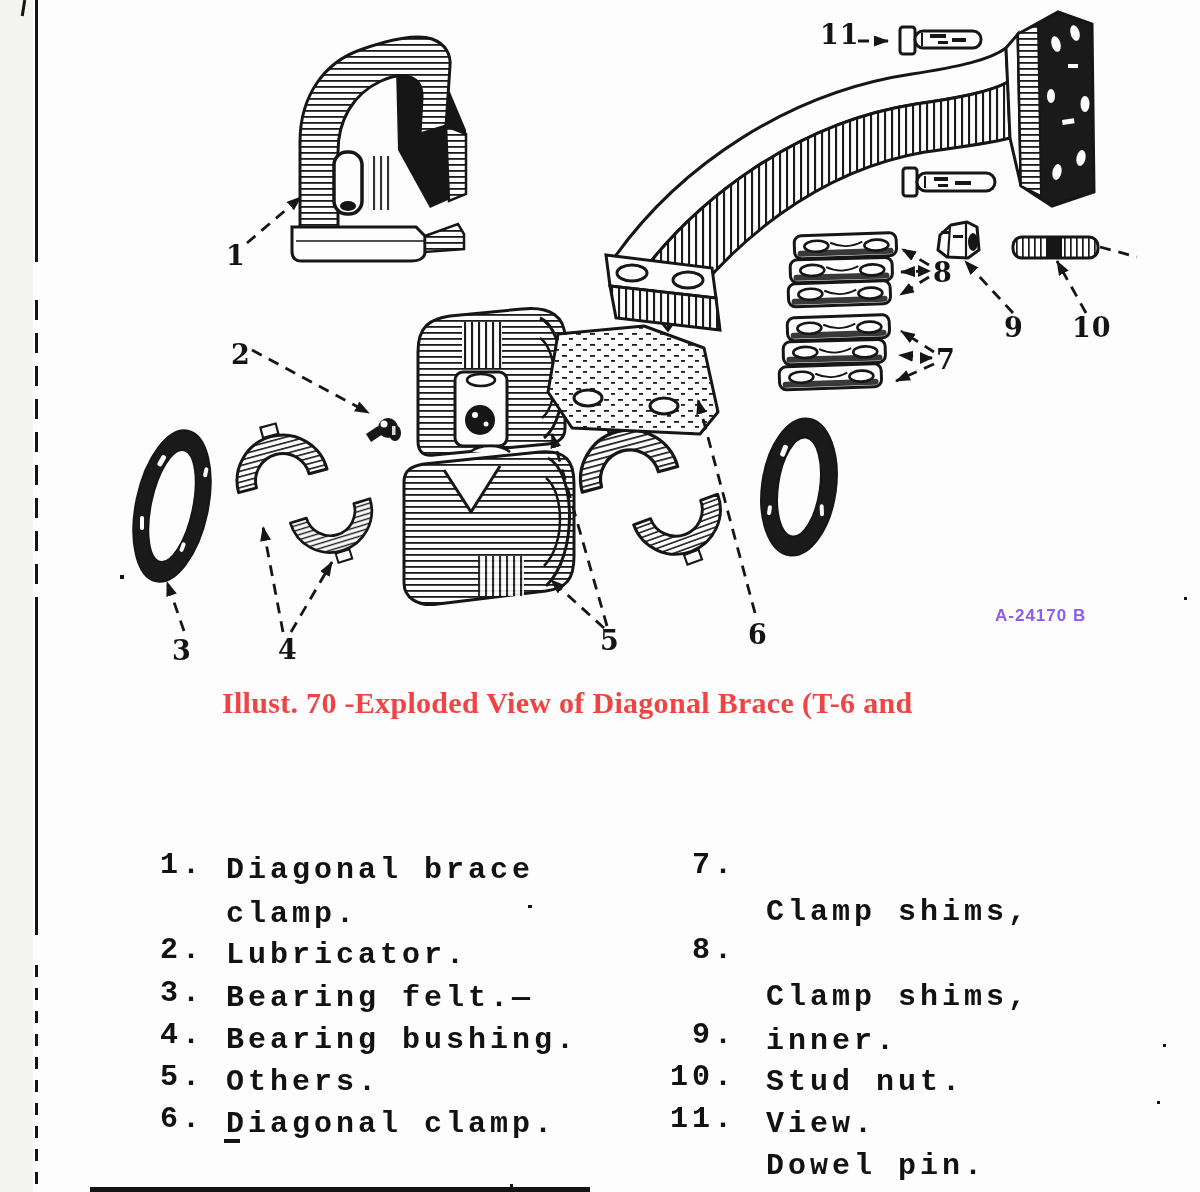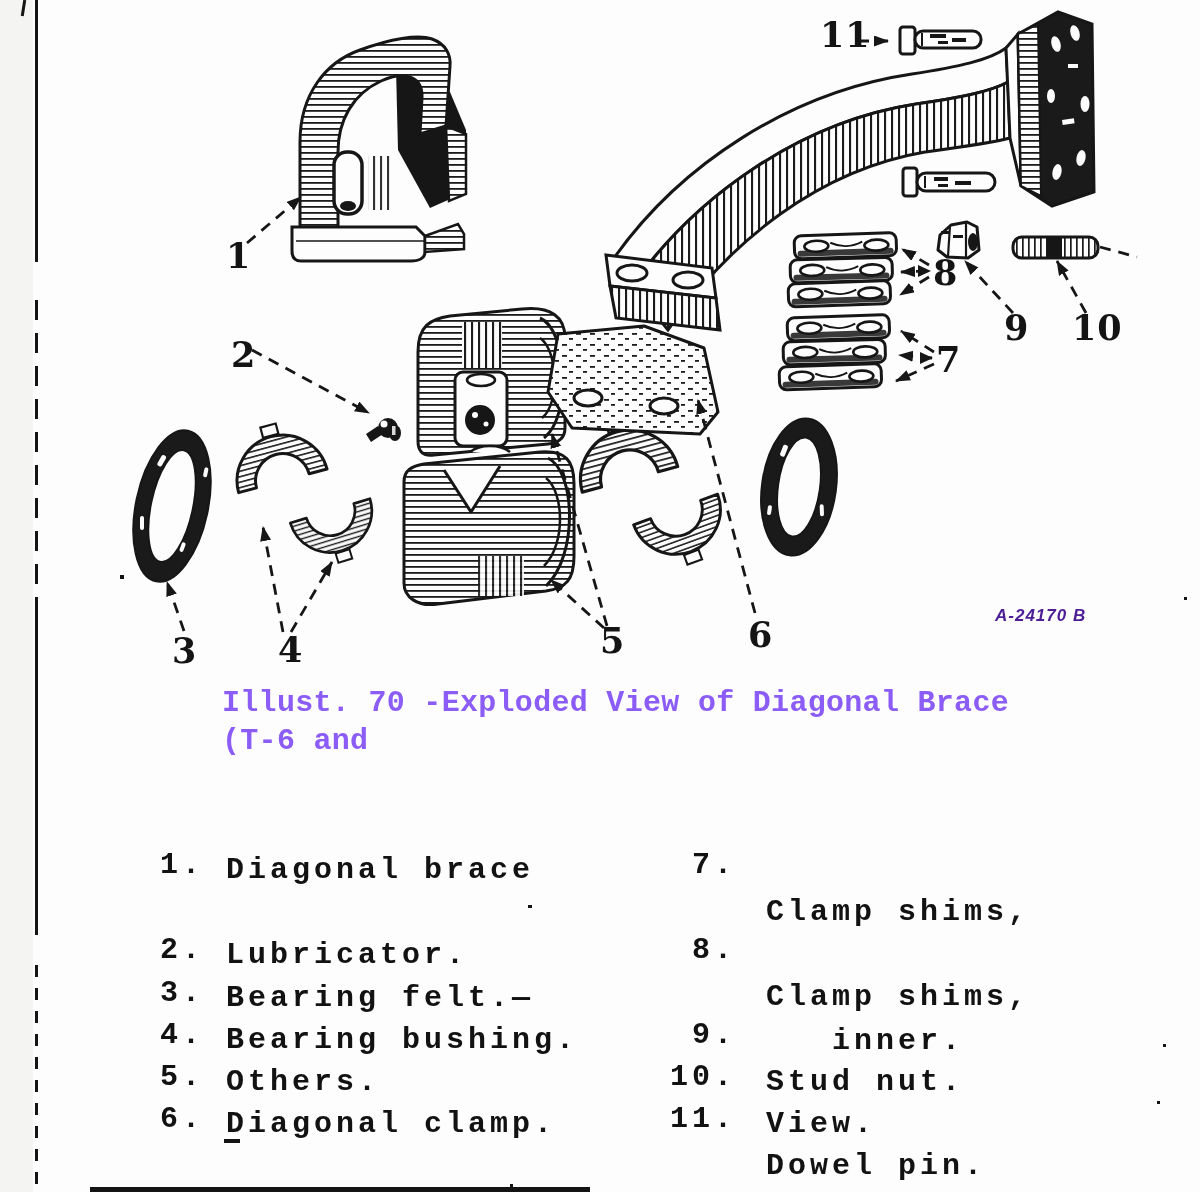--- a/index.html
+++ b/index.html
@@ -5,41 +5,41 @@
   html,body{margin:0;padding:0;background:#e8e8e8;}
   .page{
     position:relative;width:1200px;height:1192px;background:#fdfdfd;
     overflow:hidden;font-family:"Liberation Sans",sans-serif;color:#161616;
   }
   .left-margin{position:absolute;left:0;top:0;width:33px;height:100%;background:#f4f4f2;}
   .fig-svg{position:absolute;left:0;top:0;}
   
   .co{
     position:absolute;font-family:"DejaVu Serif","Liberation Serif",serif;
-    font-weight:700;font-size:35px;line-height:30px;color:#141414;letter-spacing:1px;
+    font-weight:700;font-size:27px;line-height:30px;color:#141414;letter-spacing:1px;
   }
   .refcode{
     position:absolute;left:995px;top:606px;
-    font-family:"Liberation Sans",sans-serif;font-style:italic;font-weight:700;
-    font-size:17px;letter-spacing:1px;color:#4c1d95;
+    font-family:"Liberation Sans",sans-serif;font-weight:700;
+    font-size:17px;letter-spacing:1px;color:#8b5cf6;
   }
   .caption{
     position:absolute;left:222px;top:684px;width:860px;
-    font-family:Liberation Mono, monospace;font-weight:700;
-    font-size:30px;line-height:38px;letter-spacing:0.3px;color:#8b5cf6;
+    font-family:Liberation Serif, serif;font-weight:700;
+    font-size:30px;line-height:38px;letter-spacing:0.3px;color:#ef4444;
   }
   .parts-list{position:absolute;left:0;top:0;width:1200px;height:1192px;}
   .plrow{position:absolute;left:0;width:1200px;
     font-family:"Liberation Mono","DejaVu Sans Mono",monospace;
     font-weight:700;font-size:30px;color:#121212;letter-spacing:4px;}
   .plnum{position:absolute;left:138px;width:66px;text-align:right;}
   .plname{position:absolute;left:226px;}
   .plrow.rcol .plnum{left:654px;width:82px;}
   .plrow.rcol .plname{left:766px;margin-top:42px;}
-  .l{display:block;line-height:44px;white-space:nowrap;text-align:center;}
+  .l{display:block;line-height:44px;white-space:nowrap;}
   
   .art{position:absolute;background:#141414;}
   .lseg{position:absolute;left:35px;width:3px;background:#141414;}
   .lseg.dash1{background:repeating-linear-gradient(180deg,#141414 0 20px,transparent 20px 33px);}
   .lseg.dash2{background:repeating-linear-gradient(180deg,#141414 0 12px,transparent 12px 23px);}
 </style>
 </head>
 <body>
 
 <div class="page">
@@ -247,20 +247,21 @@
 
   <div class="caption">
     <div>Illust. 70 -Exploded View of Diagonal Brace (T-6 and</div>
   </div>
 
   <div class="parts-list">
     <div class="plrow" style="top:848px">
       <span class="plnum">1.</span>
       <span class="plname">
         <span class="l">Diagonal brace</span>
+        <span class="l">clamp.</span>
       </span>
     </div>
     <div class="plrow" style="top:933px">
       <span class="plnum">2.</span>
       <span class="plname">
         <span class="l">Lubricator.</span>
       </span>
     </div>
     <div class="plrow" style="top:976px">
       <span class="plnum">3.</span>

